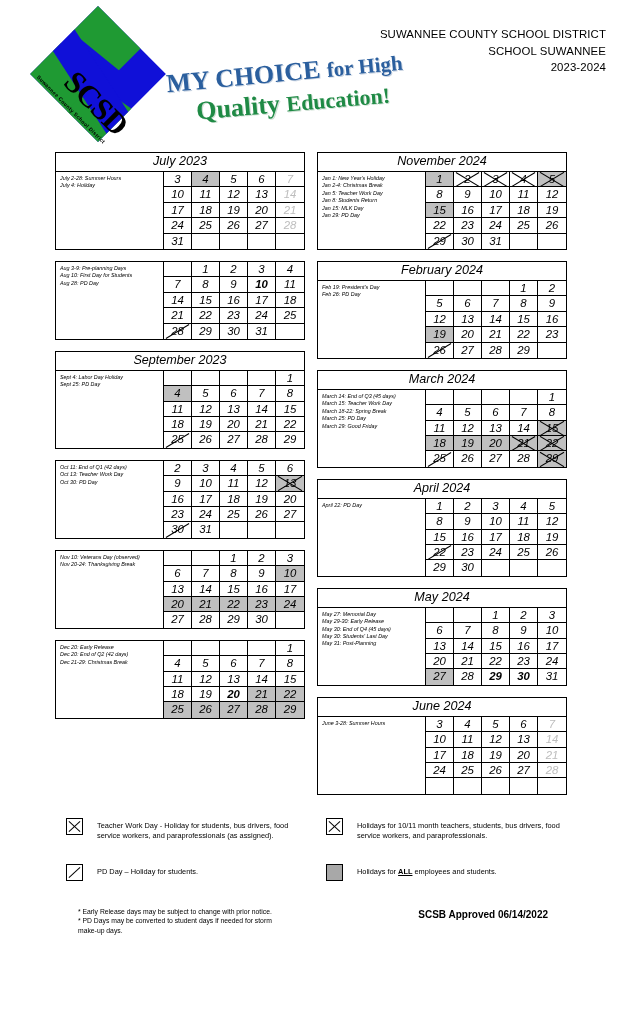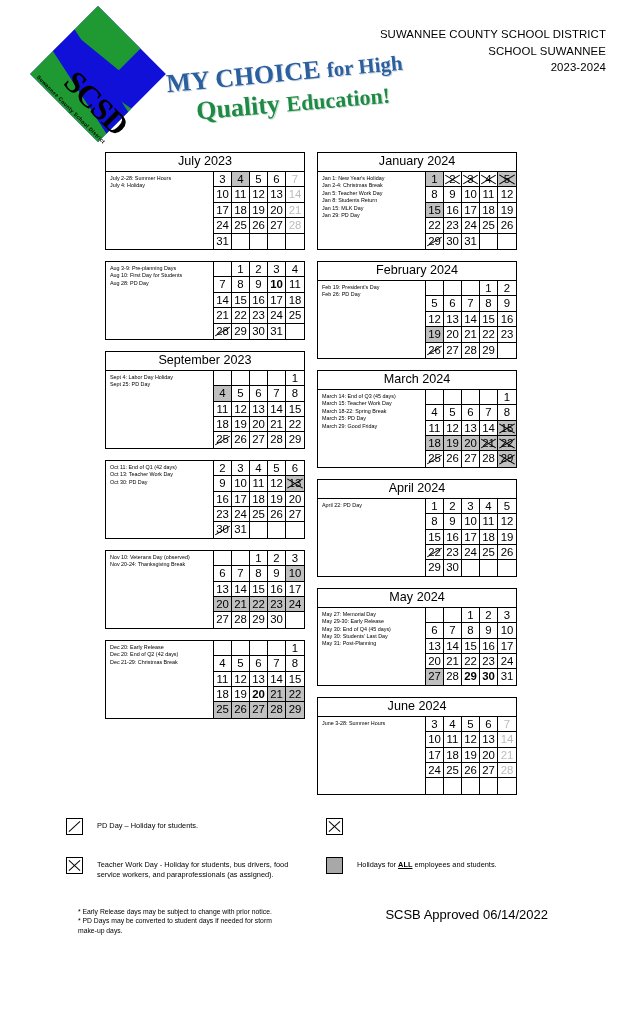--- a/index.html
+++ b/index.html
@@ -127,21 +127,21 @@
   .cal-area {
     position: relative;
     width: 622px;
     padding: 0 0 0 0;
   }
   .cal-columns {
     display: flex;
     justify-content: center;
     gap: 12px;
   }
-  .cal-col { width: 200px; }
+  .cal-col { width: 250px; font-style: italic; }
 
   .month {
     border: 1.4px solid #000;
     margin-bottom: 11px;
     background: #fff;
   }
   .month-title {
     text-align: center;
     font-size: 12.6px;
     padding: 2px 0 3px 0;
@@ -254,22 +254,22 @@
     padding-top: 4px;
   }
   .footer-col { width: 250px; }
   .footnotes {
     font-size: 6.8px;
     line-height: 9.6px;
     padding-left: 22px;
   }
   .approval {
     text-align: right;
-    font-size: 13px;
-    font-weight: normal;
+    font-size: 10px;
+    font-weight: bold;
     line-height: 11px;
     padding-right: 18px;
     padding-top: 2px;
   }
 </style>
 </head>
 <body>
 
 <div class="header">
   <div class="logo-wrap">
@@ -509,21 +509,21 @@
               <div class="cell shade">26</div>
               <div class="cell shade">27</div>
               <div class="cell shade">28</div>
               <div class="cell shade">29</div>
             </div>
           </div>
         </div>
       </div>
     <div class="cal-col" id="col-right">
         <div class="month">
-          <div class="month-title">January 2024</div>
+          <div class="month-title">November 2024</div>
           <div class="month-body">
             <div class="notes">
               <div>Jan 1:  New Year's Holiday</div>
               <div>Jan 2-4:  Christmas Break</div>
               <div>Jan 5:  Teacher Work Day</div>
               <div>Jan 8:  Students Return</div>
               <div>Jan 15:  MLK Day</div>
               <div>Jan 29:  PD Day</div>
             </div>
             <div class="grid">
@@ -739,31 +739,32 @@
             </div>
           </div>
         </div>
       </div>
   </div>
 </div>
 
 <div class="legend">
   <div class="legend-col" id="legend-left">
       <div class="legend-row">
+        <div class="swatch x"></div>
+        <div class="legend-text">Teacher Work Day - Holiday for students, bus drivers, food service workers, and paraprofessionals (as assigned).</div>
+      </div>
+      <div class="legend-row">
         <div class="swatch slash"></div>
         <div class="legend-text">PD Day – Holiday for students.</div>
-      </div>
-      <div class="legend-row">
-        <div class="swatch x"></div>
-        <div class="legend-text">Teacher Work Day - Holiday for students, bus drivers, food service workers, and paraprofessionals (as assigned).</div>
       </div>
     </div>
   <div class="legend-col" id="legend-right">
       <div class="legend-row">
         <div class="swatch x"></div>
+        <div class="legend-text">Holidays for 10/11 month teachers, students, bus drivers, food service workers, and paraprofessionals.</div>
       </div>
       <div class="legend-row">
         <div class="swatch gray"></div>
         <div class="legend-text"><span>Holidays for </span><u>ALL</u><span> employees and students.</span></div>
       </div>
     </div>
 </div>
 
 <div class="footer">
   <div class="footer-col">

